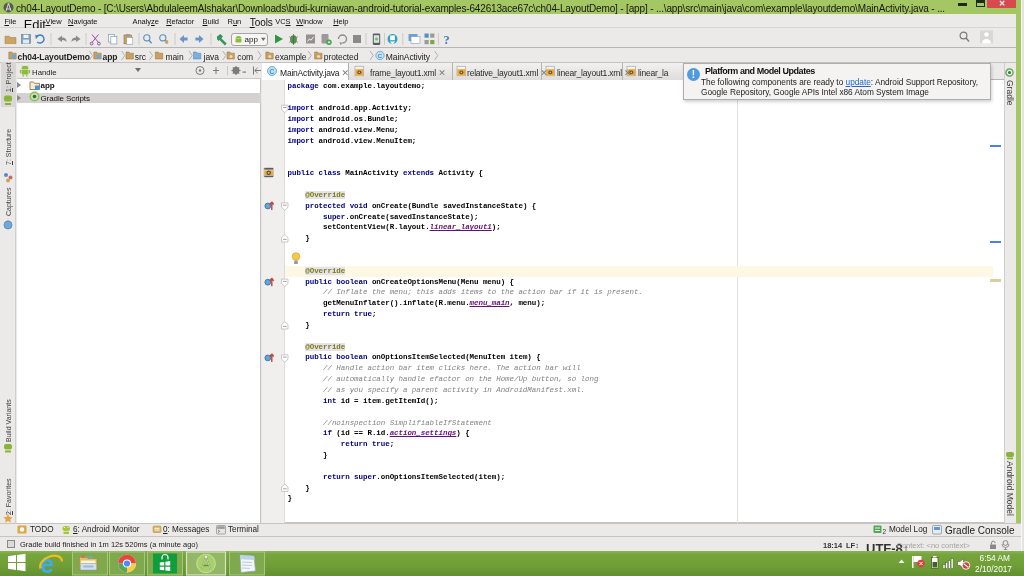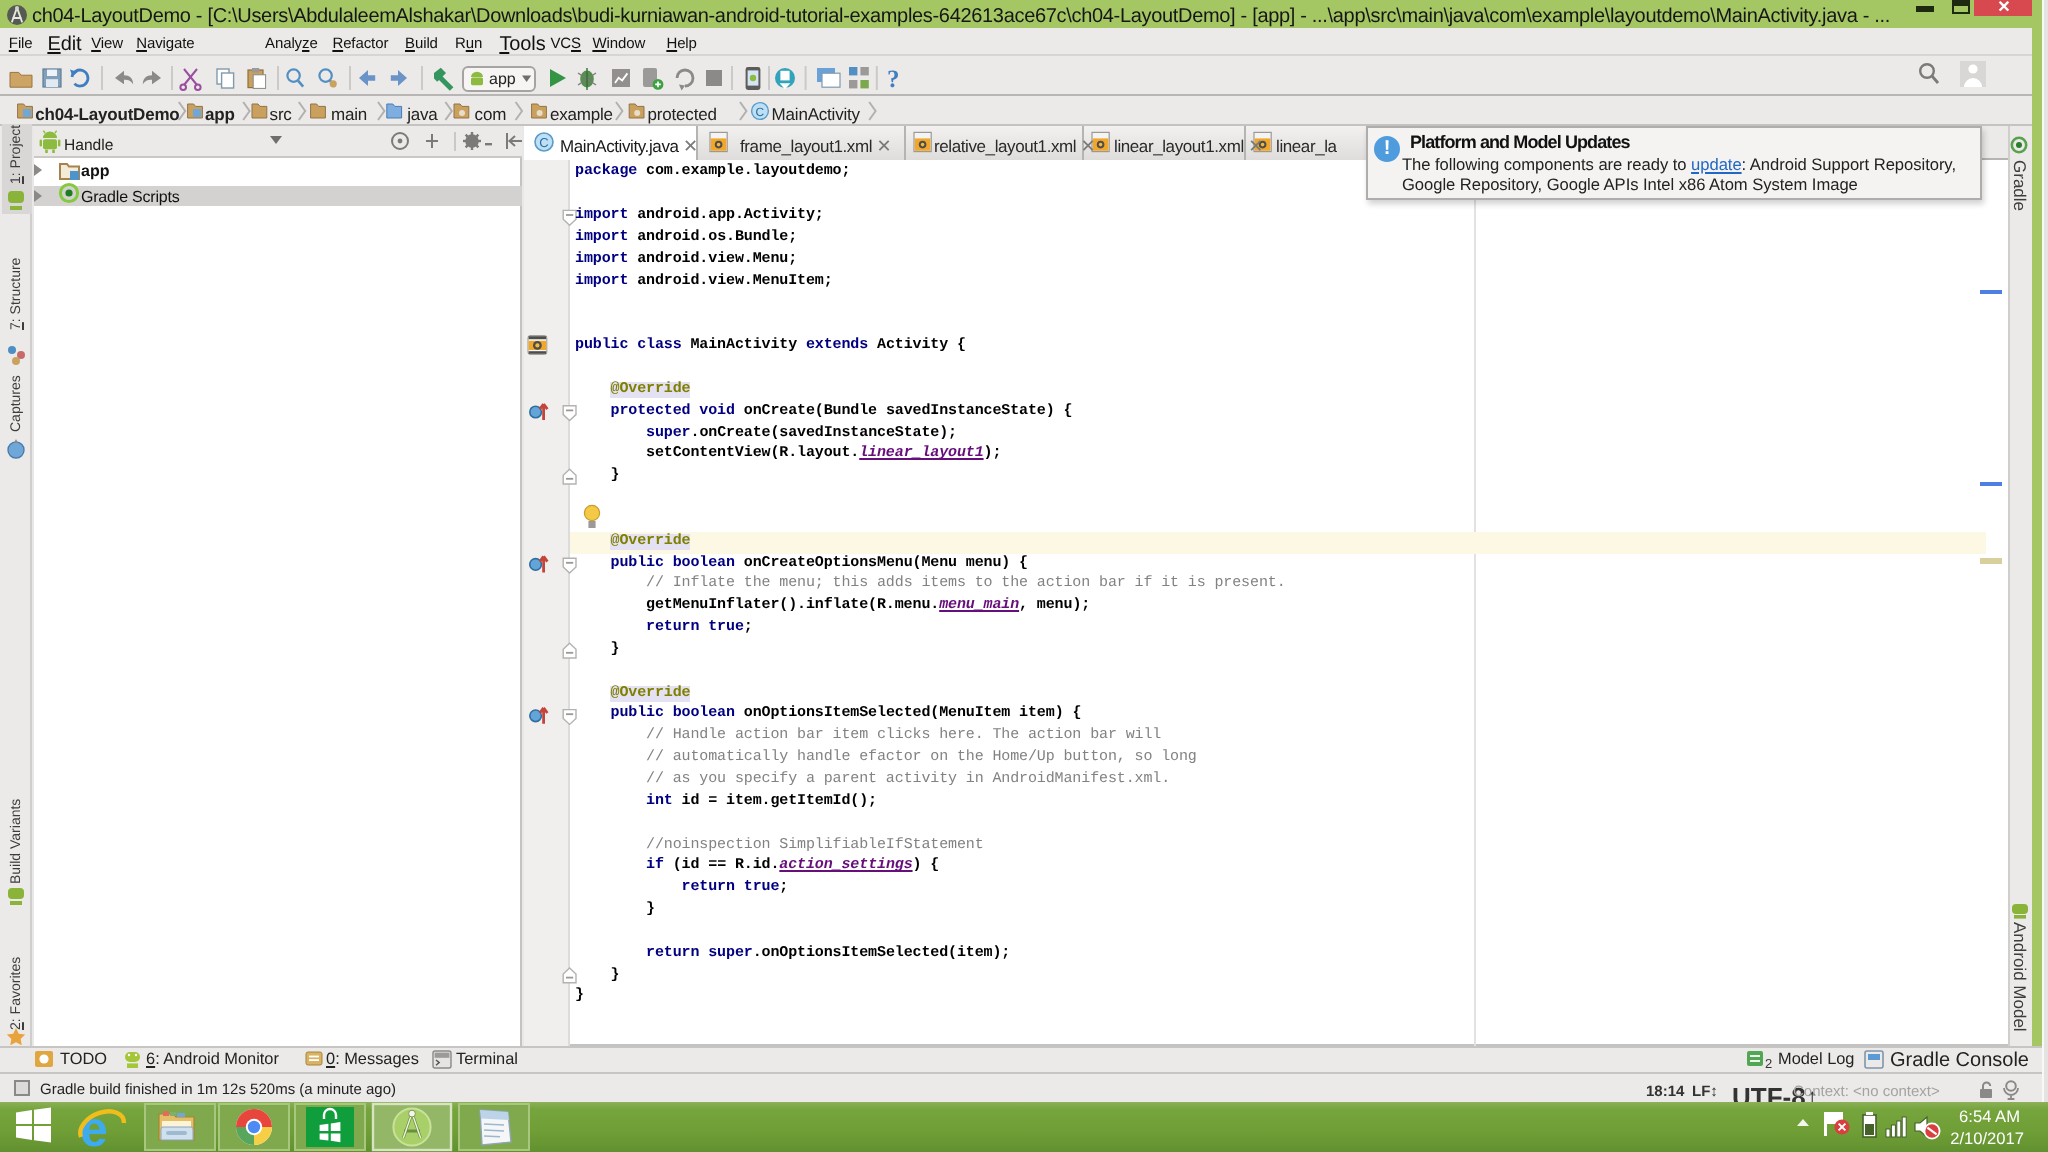--- a/index.html
+++ b/index.html
@@ -4,21 +4,21 @@
 html,body{width:1024px;height:576px;overflow:hidden}
 body{font-family:"Liberation Sans",sans-serif;position:relative;background:#e9e8e6;font-size:11px;color:#000}
 .a{position:absolute}
 .vl{position:absolute;transform-origin:0 0;transform:rotate(-90deg);font-size:7px;color:#3c3c3c;white-space:nowrap}
 .vr{position:absolute;transform-origin:0 0;transform:rotate(90deg);font-size:8.5px;color:#3c3c3c;white-space:nowrap}
 .crumb{font-size:8.5px;color:#222;letter-spacing:-0.1px}
 .tab{position:absolute;top:63px;height:17px;border-right:1px solid #b5b4b2;background:linear-gradient(#f2f1f0,#dedddc)}
 .tabx{color:#7a7a7a;font-size:9px}
 pre.code{position:absolute;font-family:"Liberation Mono",monospace;font-size:7.5px;line-height:10.84px;letter-spacing:-0.06px;color:#000;font-weight:bold}
 .k{color:#000080}
-.cm{color:#828282;font-weight:normal}
+.cm{color:#828282;font-style:italic;font-weight:normal}
 .ann{color:#7f7f00;background:#e3e1f2}
 .res{color:#660e7a;font-style:italic;text-decoration:underline}
 </style></head>
 <body>
 
 <div class="a" style="left:0;top:0;width:1021px;height:14px;background:#a5c763"></div>
 <svg class="a" style="left:3px;top:1.5px" width="11" height="11" viewBox="0 0 11 11">
   <circle cx="5.5" cy="5.5" r="5" fill="#565a52"></circle>
   <path d="M5.5 1.8 l2.6 7.4 M5.5 1.8 l-2.6 7.4 M3.2 7 h4.6" stroke="#e8e9e6" stroke-width="0.9" fill="none"></path>
   <circle cx="5.5" cy="2" r="1" fill="#cfd2cc"></circle>
@@ -26,21 +26,21 @@
 <div class="a" style="left:16px;top:2.5px;font-size:10px;color:#161616;white-space:nowrap;width:938px;overflow:hidden;letter-spacing:-0.16px">ch04-LayoutDemo - [C:\Users\AbdulaleemAlshakar\Downloads\budi-kurniawan-android-tutorial-examples-642613ace67c\ch04-LayoutDemo] - [app] - ...\app\src\main\java\com\example\layoutdemo\MainActivity.java - ...</div>
 <div class="a" style="left:958px;top:3px;width:9px;height:3px;background:#1d2a10"></div>
 <div class="a" style="left:976px;top:0px;width:9px;height:7px;border:1px solid #1d2a10;background:#a5c763">
     <div class="a" style="left:0;top:0;width:7px;height:2px;background:#1d2a10"></div>
   </div>
 <div class="a" style="left:987px;top:0;width:30px;height:8px;background:#d8494f;color:#fff;text-align:center;font-size:8px;line-height:8px;font-weight:bold">✕</div>
 
 <div class="a" style="left:0;top:14px;width:1021px;height:14px;background:#eceae8;border-bottom:1px solid #d6d5d3"></div>
 
 <div class="a" style="left:4.4px;top:17.2px;font-size:7.5px;letter-spacing:-0.05px;color:#111"><u>F</u>ile</div>
-<div class="a" style="left:23.7px;top:17.2px;font-size:10px;letter-spacing:-0.05px;color:#111"><u>E</u>dit</div>
+<div class="a" style="left:23.7px;top:17.2px;font-size:13px;letter-spacing:-0.05px;color:#111"><u>E</u>dit</div>
 <div class="a" style="left:45.6px;top:17.2px;font-size:7.5px;letter-spacing:-0.05px;color:#111"><u>V</u>iew</div>
 <div class="a" style="left:68.1px;top:17.2px;font-size:7.5px;letter-spacing:-0.05px;color:#111"><u>N</u>avigate</div>
 <div class="a" style="left:105.6px;top:33px;font-size:7.5px;letter-spacing:-0.05px;color:#111"><u>C</u>ode</div>
 <div class="a" style="left:132.5px;top:17.2px;font-size:7.5px;letter-spacing:-0.05px;color:#111">Analy<u>z</u>e</div>
 <div class="a" style="left:166.2px;top:17.2px;font-size:7.5px;letter-spacing:-0.05px;color:#111"><u>R</u>efactor</div>
 <div class="a" style="left:202.5px;top:17.2px;font-size:7.5px;letter-spacing:-0.05px;color:#111"><u>B</u>uild</div>
 <div class="a" style="left:227.5px;top:17.2px;font-size:7.5px;letter-spacing:-0.05px;color:#111">R<u>u</u>n</div>
 <div class="a" style="left:249.7px;top:17.2px;font-size:10px;letter-spacing:-0.05px;color:#111"><u>T</u>ools</div>
 <div class="a" style="left:275.2px;top:17.2px;font-size:7.5px;letter-spacing:-0.05px;color:#111">VC<u>S</u></div>
 <div class="a" style="left:296.2px;top:17.2px;font-size:7.5px;letter-spacing:-0.05px;color:#111"><u>W</u>indow</div>

